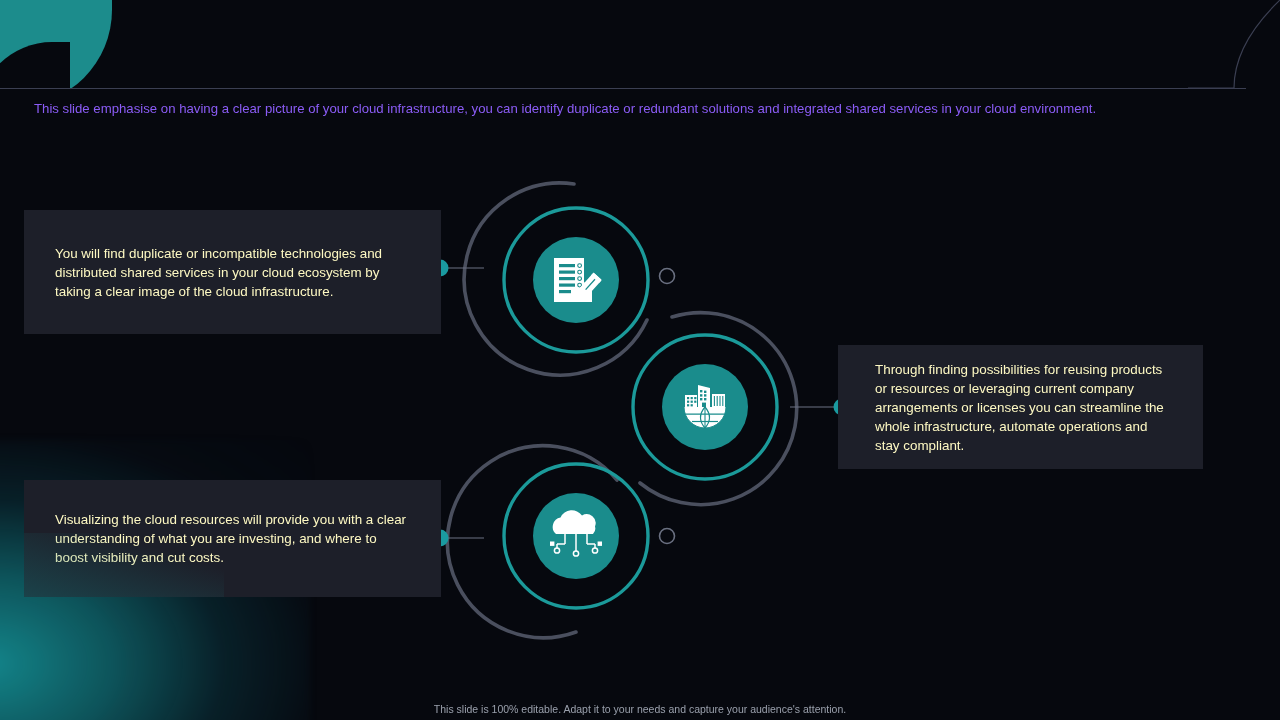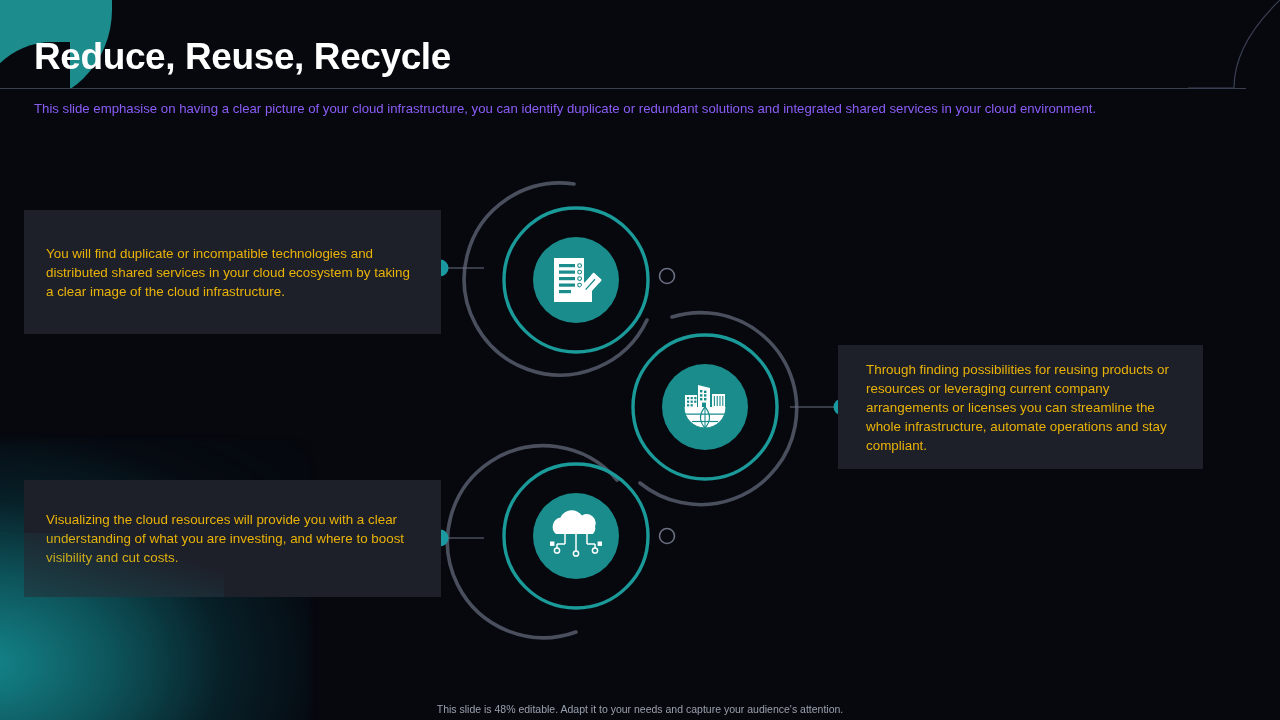--- a/index.html
+++ b/index.html
@@ -104,24 +104,24 @@
   
   .card {
     position: absolute;
     background: #1d1f29;
     box-sizing: border-box;
     padding: 0 18px;
     display: flex;
     align-items: center;
   }
   .card p {
-    margin: 4px;
+    margin: 13px;
     font-size: 13.4px;
     line-height: 19px;
-    color: #eab308;
+    color: #fef9c3;
   }
   .card-1 { left: 24px;  top: 210px; width: 417px; height: 124px; }
   .card-2 { left: 838px; top: 345px; width: 365px; height: 124px; padding-left: 24px; }
   .card-3 { left: 24px;  top: 480px; width: 417px; height: 117px; }
   .card-3 .card-sheen {
     position: absolute;
     left: 0; bottom: 0;
     width: 200px; height: 64px;
     background: linear-gradient(to top right,
                rgba(23,124,128,0.38), rgba(23,124,128,0) 72%);
@@ -145,21 +145,20 @@
 <div class="slide">
 
   <div class="bg-glow-bl"></div>
   <div class="bg-blob-tl"></div>
   <div class="divider"></div>
 
   <svg class="corner-curve" viewBox="0 0 92 96" fill="none">
     <path d="M0 90 L46 90 Q46 46 92 2" stroke="#3b3f52" stroke-width="1.2" fill="none"></path>
   </svg>
 
-  <div class="title">Reduce, Reuse, Recycle</div>
   <div class="subtitle">This slide emphasise on having a clear picture of your cloud infrastructure, you can identify duplicate or redundant solutions and integrated shared services in your cloud environment.</div>
 
   <svg class="diagram" viewBox="0 0 1280 720" fill="none">
 
     <path d="M 574 184 A 96 96 0 1 0 647 320" stroke="#4a4f5e" stroke-width="3.6" fill="none" stroke-linecap="round"></path>
 
     <path d="M 672 317 A 96 96 0 1 1 640 483" stroke="#4a4f5e" stroke-width="3.6" fill="none" stroke-linecap="round"></path>
 
     <path d="M 617 480 A 96 96 0 1 0 576 632" stroke="#4a4f5e" stroke-width="3.6" fill="none" stroke-linecap="round"></path>
 
@@ -267,14 +266,14 @@
 
   <div class="card card-2">
     <p>Through finding possibilities for reusing products or resources or leveraging current company arrangements or licenses you can streamline the whole infrastructure, automate operations and stay compliant.</p>
   </div>
 
   <div class="card card-3">
     <div class="card-sheen"></div>
     <p>Visualizing the cloud resources will provide you with a clear understanding of what you are investing, and where to boost visibility and cut costs.</p>
   </div>
 
-  <div class="footer">This slide is 48% editable. Adapt it to your needs and capture your audience's attention.</div>
+  <div class="footer">This slide is 100% editable. Adapt it to your needs and capture your audience's attention.</div>
 </div>
 
 </body></html>

